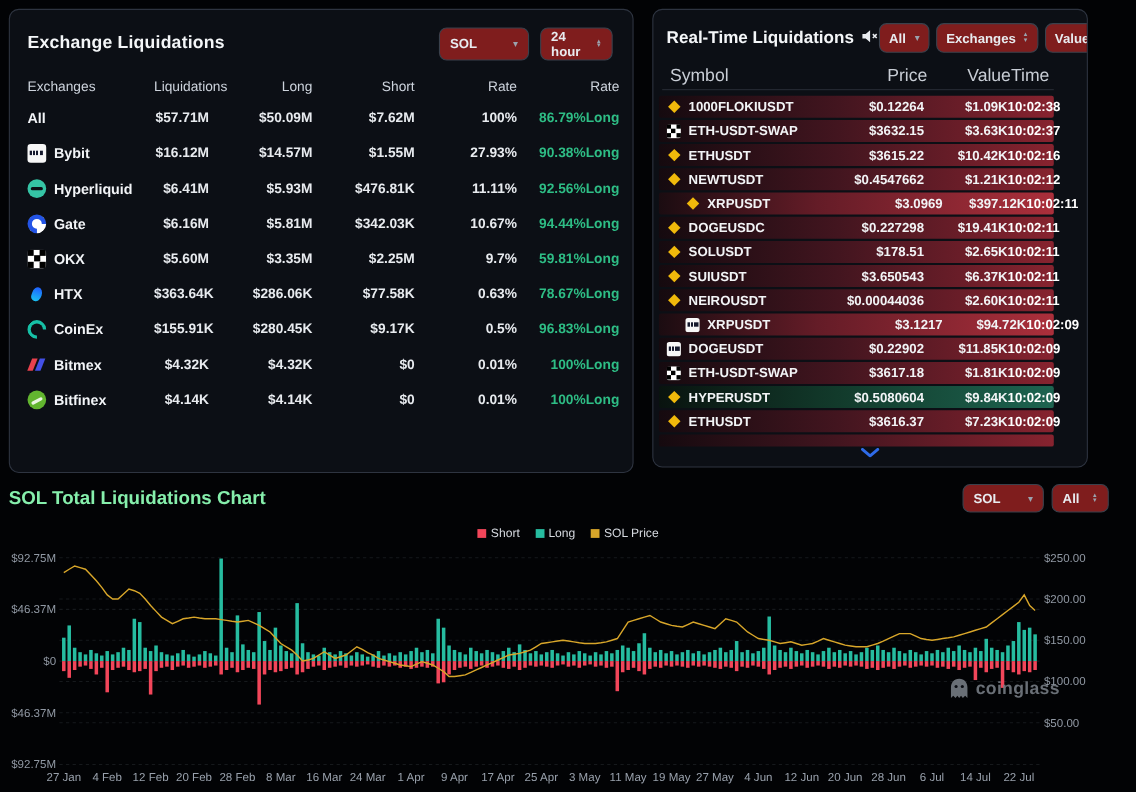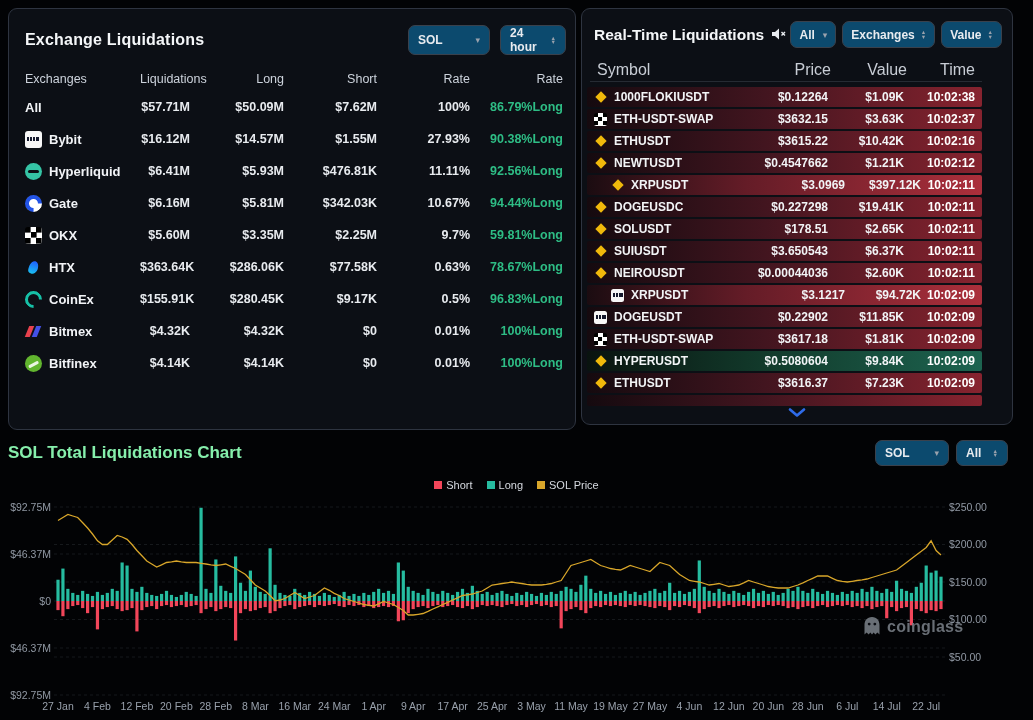--- a/index.html
+++ b/index.html
@@ -2,26 +2,26 @@
 <html><head>
 <meta charset="utf-8">
 <style>
   html,body{margin:0;padding:0;background:#000;}
   *{box-sizing:border-box;}
   body{font-family:"Liberation Sans","DejaVu Sans",sans-serif;}
   #stage{position:relative;width:1033px;height:720px;background:#020305;overflow:hidden;color:#e8ebef;}
 
   .panel{position:absolute;background:#0c0f15;border:1px solid #2e3440;border-radius:9px;overflow:hidden;}
   #exchange-panel{left:8px;top:8px;width:568px;height:422px;}
-  #realtime-panel{left:581px;top:8px;width:432px;height:417px;}
-
-  .panel-header{display:flex;align-items:center;justify-content:space-between;padding:16px 9px 0 16px;}
+  #realtime-panel{left:593px;top:8px;width:396px;height:417px;}
+
+  .panel-header{display:flex;align-items:center;justify-content:space-between;padding:16px 18px 0 16px;}
   .panel-title{font-size:16px;font-weight:bold;color:#f4f6f8;letter-spacing:.2px;}
 
-  .dd{display:flex;align-items:center;justify-content:space-between;background:#0c4a6e;border:1.5px solid #3a414c;
+  .dd{display:flex;align-items:center;justify-content:space-between;background:#7f1d1d;border:1.5px solid #3a414c;
       border-radius:7px;height:30px;padding:0 9px;font-size:12px;font-weight:bold;color:#e8ebef;cursor:pointer;}
   .dd .caret{color:#9aa2ad;font-size:9px;margin-left:8px;}
   .sorter{display:flex;flex-direction:column;line-height:4.5px;font-size:5.5px;color:#9aa2ad;margin-left:6px;}
 
   
   .ex-grid{display:grid;grid-template-columns:115px 50px 94px 93px 93px 93px;align-items:center;padding:0 0 0 16px;}
   #exchange-cols{margin-top:12px;height:24px;font-size:12.5px;color:#cdd3dc;}
   #exchange-cols span{text-align:right;}
   #exchange-cols span:first-child{text-align:left;}
   .ex-row{height:32px;font-size:12.5px;}

